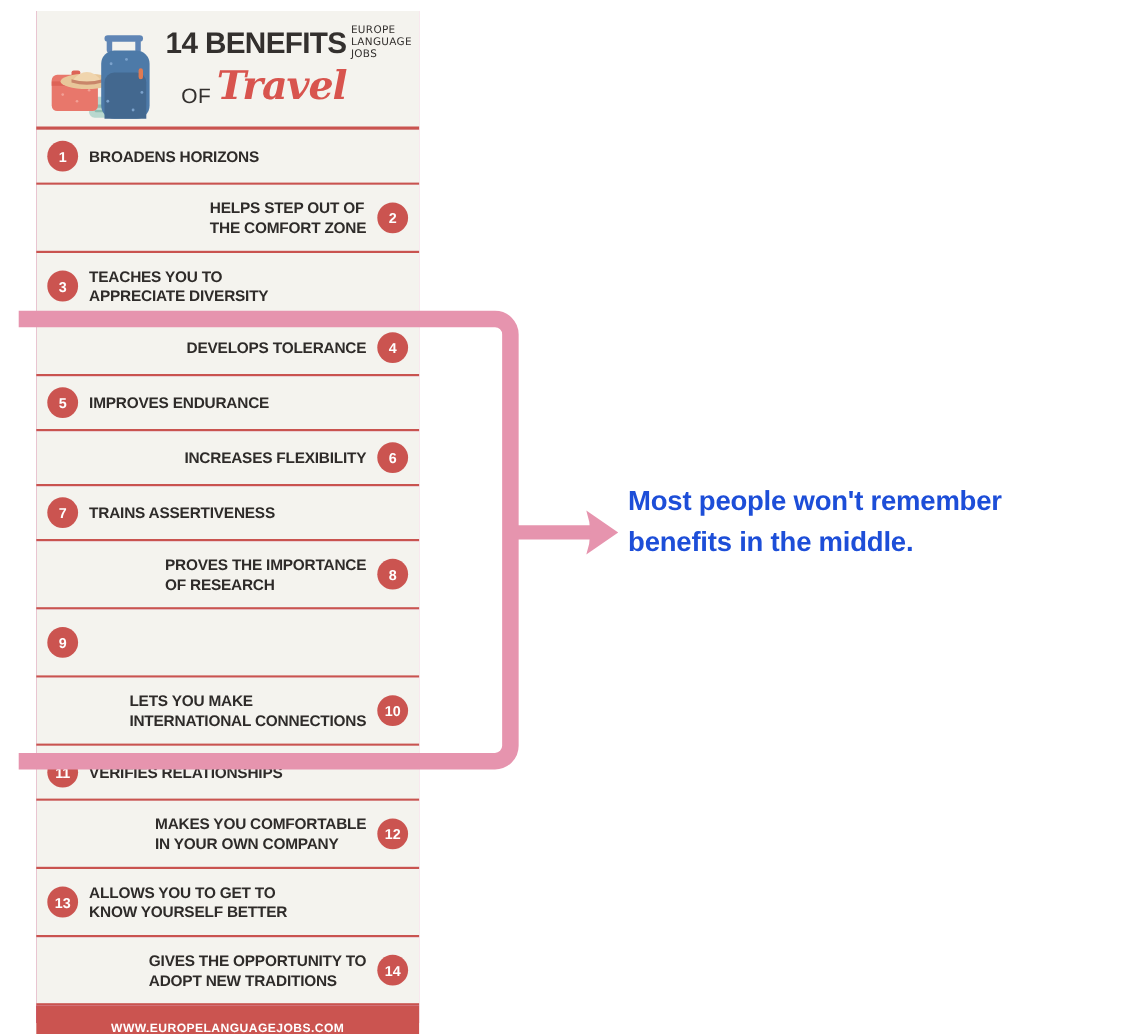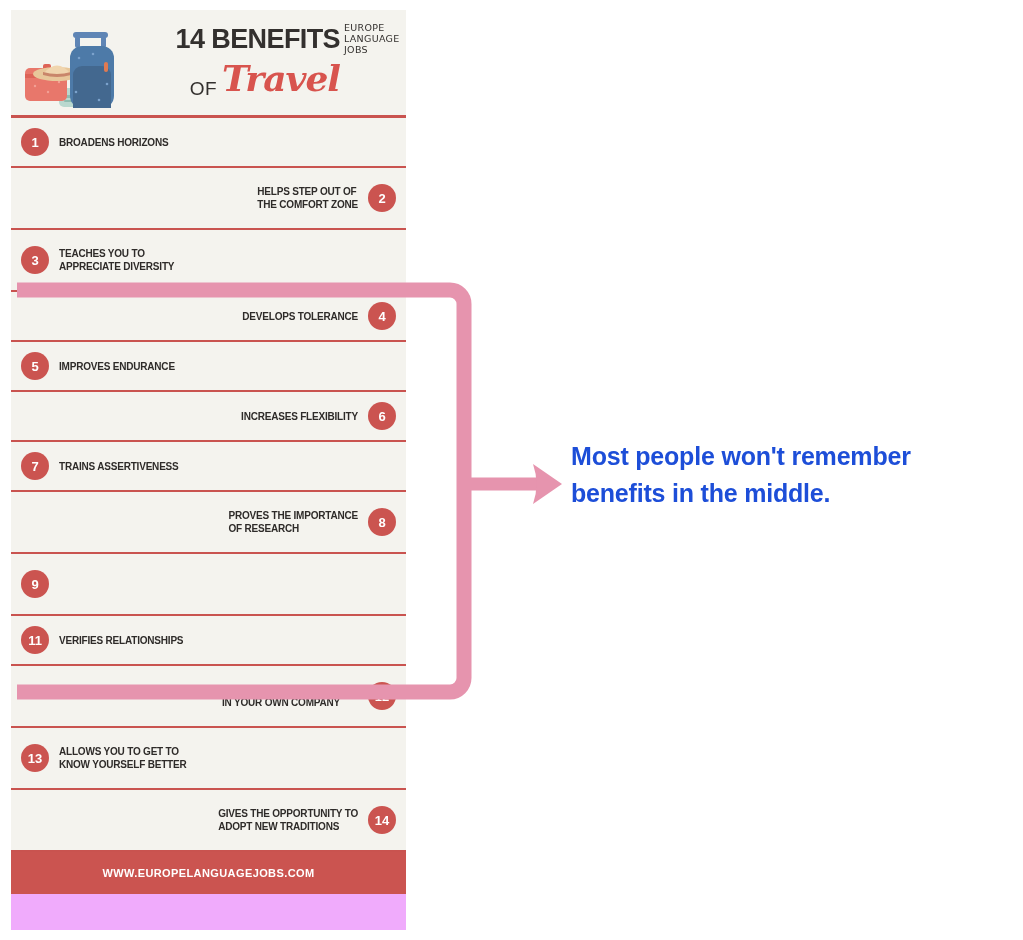--- a/index.html
+++ b/index.html
@@ -7,23 +7,23 @@
     width:1023px;height:940px;
     background:#ffffff;
     font-family:"Liberation Sans", sans-serif;
     position:relative;
     overflow:hidden;
   }
 
   
   #infographic{
     position:absolute;
-    left:11px; top:10px;
-    width:395px; height:920px;
-    background:#f0abfc;
+    left:33px; top:10px;
+    width:348px; height:920px;
+    background:#be185d;
     box-sizing:border-box;
     z-index:2;
   }
 
   
   #header{
     position:relative;
     height:108px;
     background:#f4f3ee;
     border-bottom:3px solid #c9534f;
@@ -110,21 +110,21 @@
     background:#cb5450;
     color:#ffffff;
     font-size:13px;
     font-weight:bold;
     display:flex;
     align-items:center;
     justify-content:center;
     line-height:1;
   }
   .row-text{
-    font-size:10px;
+    font-size:14px;
     font-weight:bold;
     color:#2e2b29;
     letter-spacing:-0.2px;
     line-height:1.30;
     text-transform:uppercase;
     white-space:pre-line;
   }
   .row.left .badge{ margin-right:10px; }
   .row.left .row-text{ text-align:left; }
   .row.right .badge{ margin-left:10px; order:2; }
@@ -253,20 +253,25 @@
         <div class="row-text">TRAINS ASSERTIVENESS</div>
       </div>
       <div class="row right row-h2">
         <div class="badge">8</div>
         <div class="row-text">PROVES THE IMPORTANCE
 OF RESEARCH</div>
       </div>
       <div class="row left row-h2">
         <div class="badge">9</div>
       </div>
+      <div class="row right row-h2">
+        <div class="badge">10</div>
+        <div class="row-text">LETS YOU MAKE
+INTERNATIONAL CONNECTIONS</div>
+      </div>
       <div class="row left row-h1">
         <div class="badge">11</div>
         <div class="row-text">VERIFIES RELATIONSHIPS</div>
       </div>
       <div class="row right row-h2">
         <div class="badge">12</div>
         <div class="row-text">MAKES YOU COMFORTABLE
 IN YOUR OWN COMPANY</div>
       </div>
       <div class="row left row-h2">

